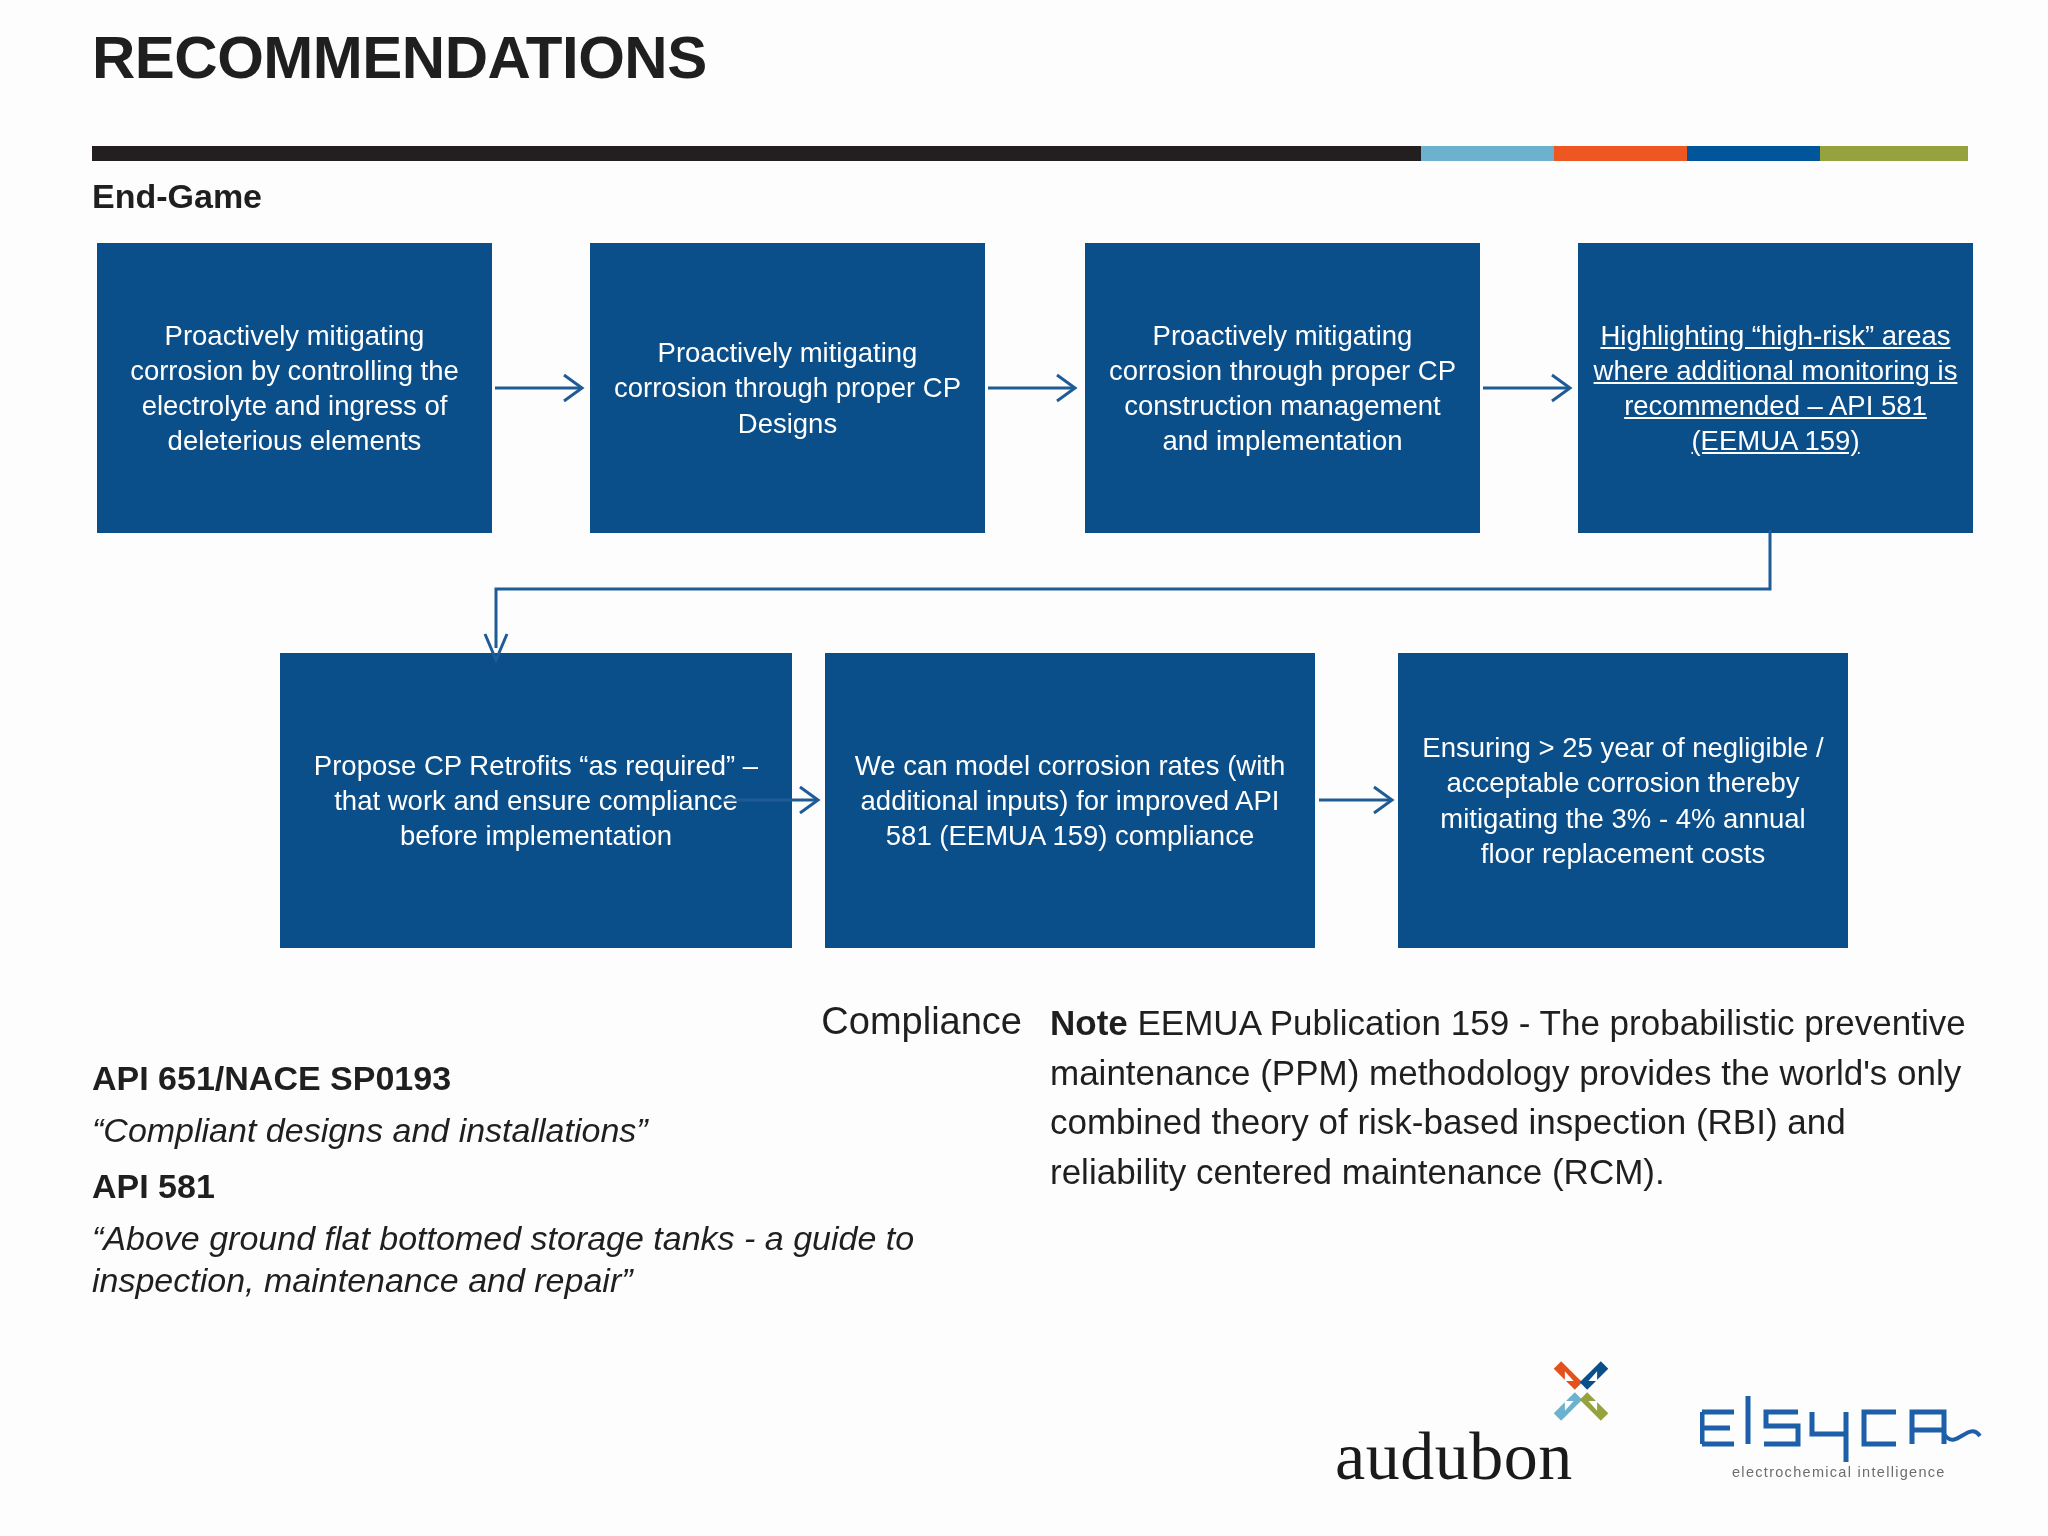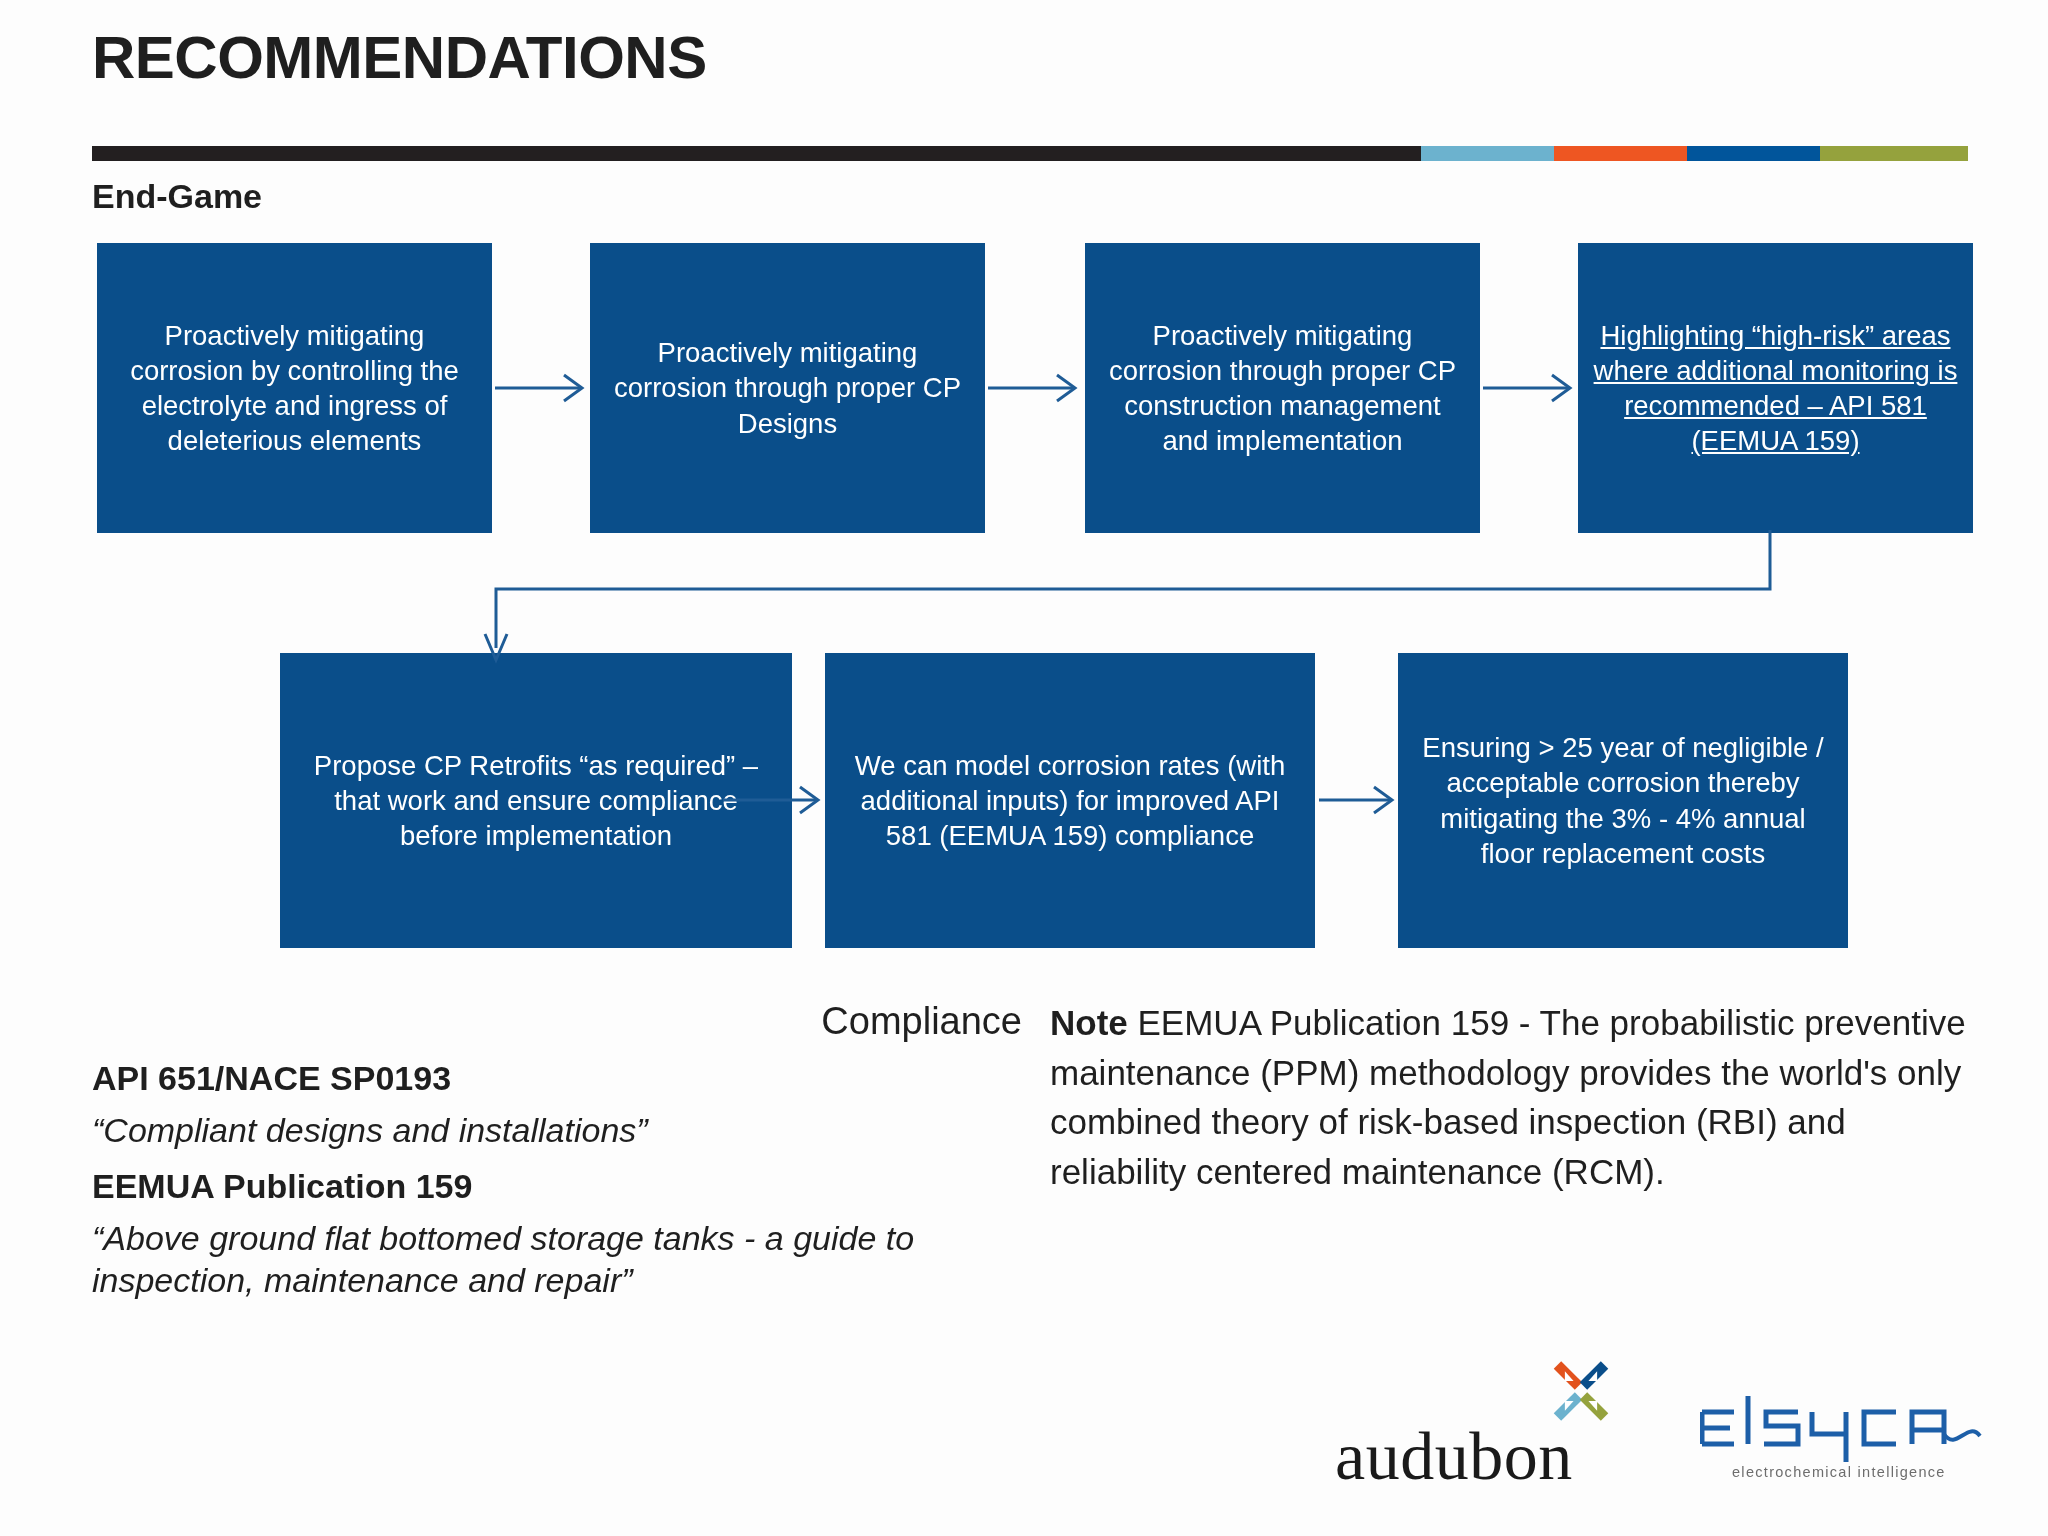--- a/index.html
+++ b/index.html
@@ -229,22 +229,22 @@
   <line x1="3" y1="20" x2="74" y2="20" stroke="#1f5c96" stroke-width="3"></line>
   <polyline points="58,7 76,20 58,33" fill="none" stroke="#1f5c96" stroke-width="3"></polyline>
 </svg>
 
 <div id="compliance-block">
   <div id="compliance-heading">Compliance</div>
 
   <div class="comp-std">API 651/NACE SP0193</div>
   <div class="comp-quote">“Compliant designs and installations”</div>
 
-
-  <div class="comp-std">EEMUA Publication 159</div>
+  <div class="comp-std">API 581</div>
+
   <div class="comp-quote">“Above ground flat bottomed storage tanks - a guide to inspection, maintenance and repair”</div>
 </div>
 
 <div id="note-block"><b>Note</b><span> EEMUA Publication 159 - The probabilistic preventive maintenance (PPM) methodology provides the world's only combined theory of risk-based inspection (RBI) and reliability centered maintenance (RCM).</span></div>
 
 <div id="audubon-logo">
   <svg id="audubon-mark" viewBox="0 0 100 100" width="62" height="62">
 
     <path d="M6,14 L18,2 L52,36 L40,48 Z" fill="#e2521d"></path>
 

